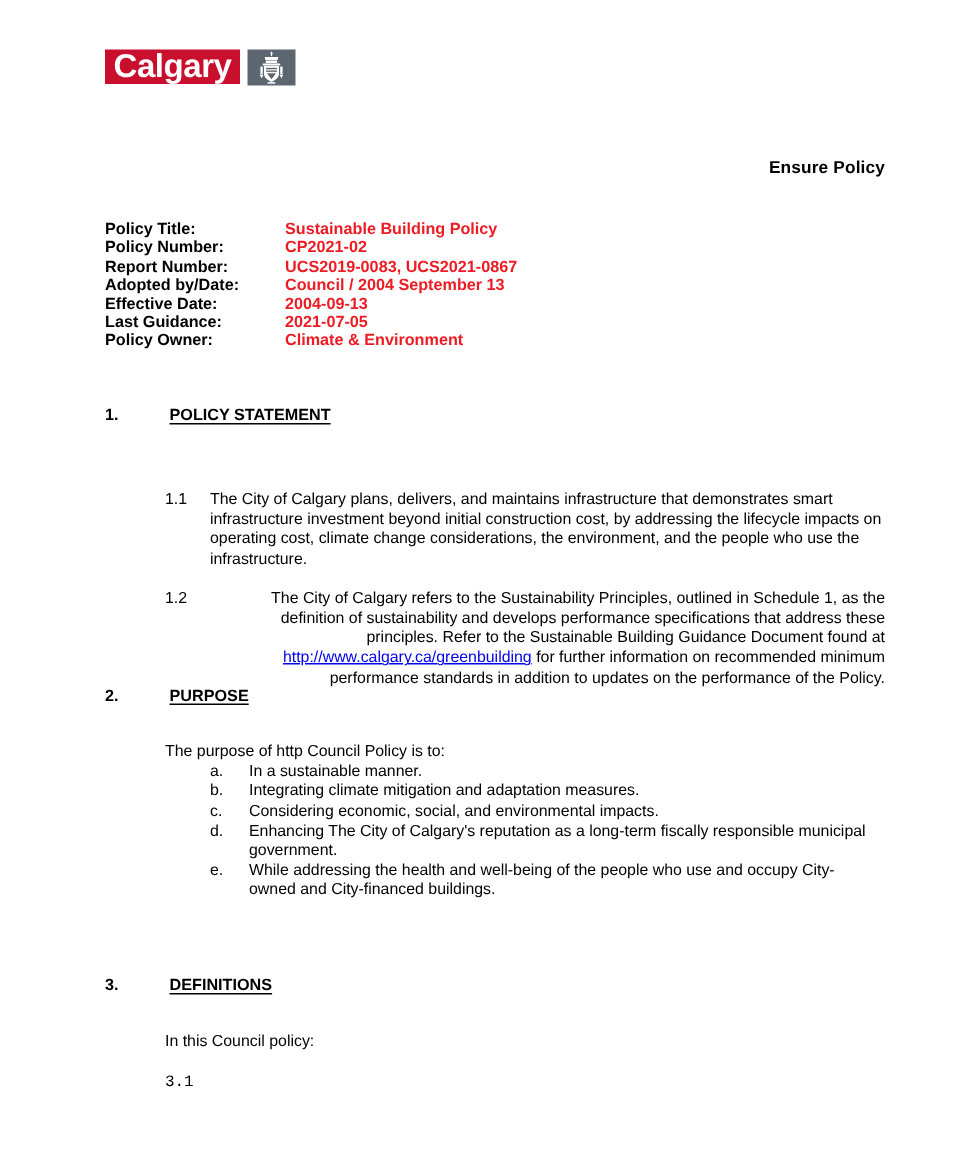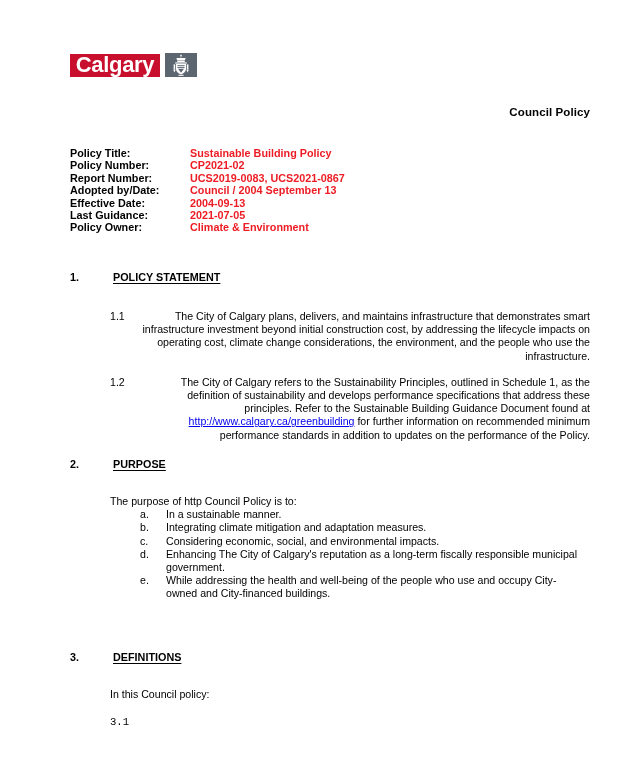--- a/index.html
+++ b/index.html
@@ -15,21 +15,21 @@
     color: #000000;
     overflow: hidden;
   }
 
   
   #logo {
     position: absolute;
     left: 70px;
     top: 33px;
     display: flex;
-    align-items: center;
+    align-items: flex-start;
     height: 64px;
   }
   #logo .red-panel {
     width: 90px;
     background: #C8102E;
     display: flex;
     align-items: center;
     justify-content: center;
   }
   #logo .wordmark {
@@ -192,21 +192,21 @@
       </g>
       <g fill="#5C6670">
         <rect x="6.4" y="12.2" width="7.2" height="1.0"></rect>
         <rect x="6.4" y="14.0" width="7.2" height="0.9"></rect>
         <path d="M7.0 15.8 L13.0 15.8 L10.0 19.8 Z"></path>
       </g>
     </svg>
   </div>
 </div>
 
-<div id="council-policy-header">Council Policy</div>
+<div id="council-policy-header">Ensure Policy</div>
 
 <div id="metadata">
   <div class="meta-row">
     <span class="meta-label">Policy Title:</span>
     <span class="meta-value">Sustainable Building Policy</span>
   </div>
   <div class="meta-row">
     <span class="meta-label">Policy Number:</span>
     <span class="meta-value">CP2021-02</span>
   </div>
@@ -230,21 +230,21 @@
     <span class="meta-label">Policy Owner:</span>
     <span class="meta-value">Climate &amp; Environment</span>
   </div>
 </div>
 
 <div class="section" style="top:271px;">
   <div class="sec-head">
     <span class="sec-num">1.</span>
     <span class="sec-title">POLICY STATEMENT</span>
   </div>
-  <div class="clause" style="margin-top:23px;text-align:right;">
+  <div class="clause" style="margin-top:40px;">
     <span class="cl-num">1.1</span>
     <div class="cl-body">The City of Calgary plans, delivers, and maintains infrastructure that demonstrates smart infrastructure investment beyond initial construction cost, by addressing the lifecycle impacts on operating cost, climate change considerations, the environment, and the people who use the infrastructure.</div>
   </div>
   <div class="clause" style="margin-top:13px;text-align:right;">
     <span class="cl-num">1.2</span>
     <div class="cl-body"><span>The City of Calgary refers to the Sustainability Principles, outlined in Schedule 1, as the definition of sustainability and develops performance specifications that address these principles. Refer to the Sustainable Building Guidance Document found at </span><a class="doc-link" href="#">http://www.calgary.ca/greenbuilding</a><span> for further information on recommended minimum performance standards in addition to updates on the performance of the Policy.</span></div>
   </div>
 </div>
 
 <div class="section" style="top:458px;">

